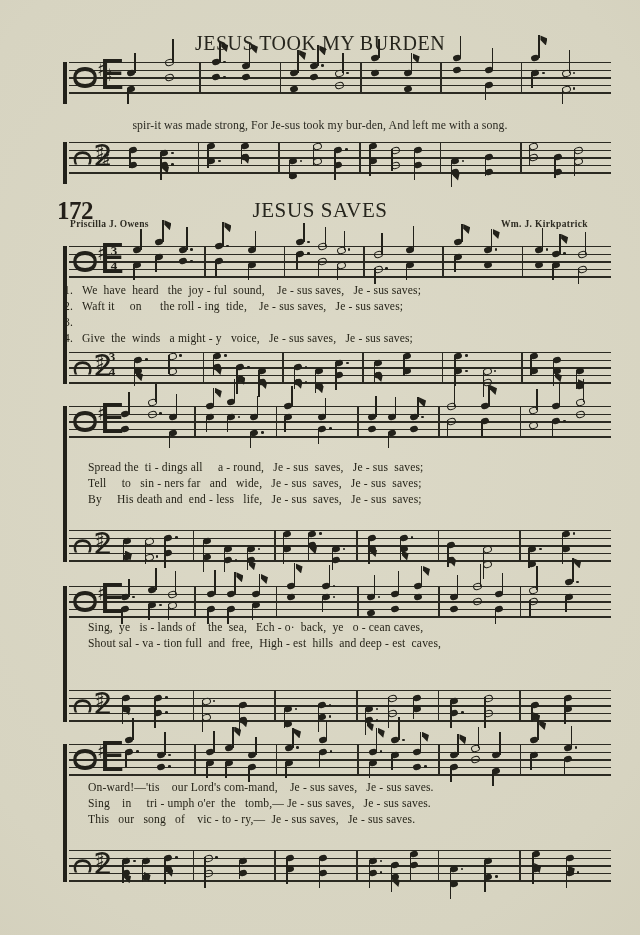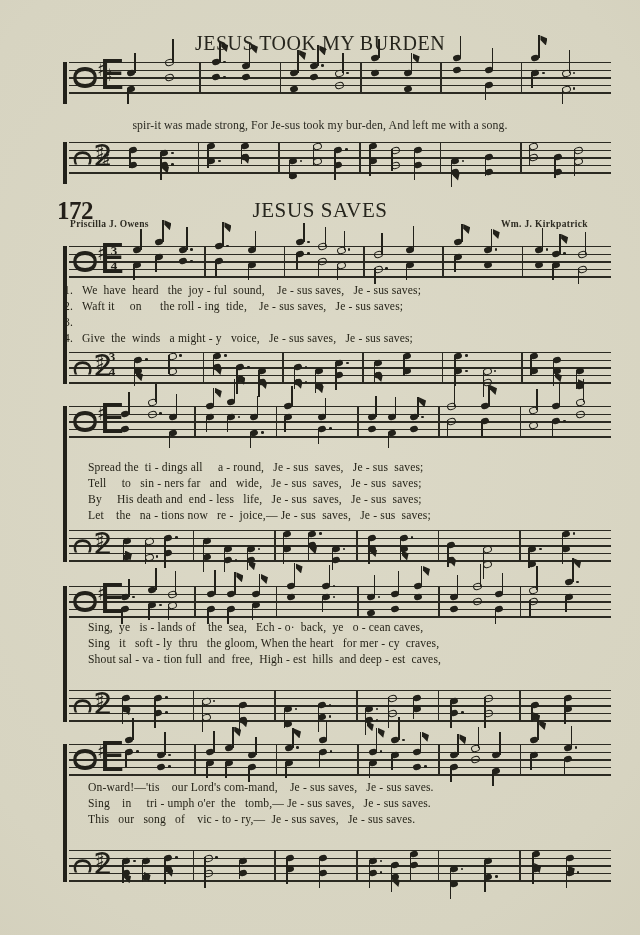--- a/index.html
+++ b/index.html
@@ -568,21 +568,20 @@
         <div class="endbar" style="left:534px;">
           <div class="thin"></div>
           <div class="thick"></div>
         </div>
       </div>
     </div>
   <div class="lyric-block" id="lyr2" style="top: 459px; padding-left: 24px;">
       <div class="lyric-line"><span class="num"></span><span class="txt">Spread the  ti - dings all     a - round,   Je - sus  saves,   Je - sus  saves;</span></div>
       <div class="lyric-line"><span class="num"></span><span class="txt">Tell     to   sin - ners far   and   wide,   Je - sus  saves,   Je - sus  saves;</span></div>
       <div class="lyric-line"><span class="num"></span><span class="txt">By     His death and  end - less   life,   Je - sus  saves,   Je - sus  saves;</span></div>
-      <div class="lyric-line"><span class="num"></span><span class="txt">Let    the   na - tions now   re -  joice,— Je - sus  saves,   Je - sus  saves;</span></div>
     </div>
   <div class="system" id="sys2b" style="top:530px;height:32px;">
       <div class="staff" style="left:6px;">
         <div class="line"></div>
         <div class="line"></div>
         <div class="line"></div>
         <div class="line"></div>
         <div class="line"></div>
         <div class="glyph clefF" style="left:3px;">ᴒ2</div>
         <div class="glyph ksharp" style="left:26px;top:1px;">♯</div>
@@ -752,21 +751,20 @@
         <div class="nh" style="left:496.1003683425643px;top:8.399999999999999px;"></div>
         <div class="stem" style="left:496.1003683425643px;top:10.399999999999999px;height:16px;"></div>
         <div class="endbar" style="left:534px;">
           <div class="thin"></div>
           <div class="thick"></div>
         </div>
       </div>
     </div>
   <div class="lyric-block" id="lyr3" style="top: 619px; padding-left: 24px;">
       <div class="lyric-line"><span class="num"></span><span class="txt">Sing,  ye   is - lands of    the  sea,   Ech - o·  back,  ye   o - cean caves,</span></div>
-      <div class="lyric-line"><span class="num"></span><span class="txt">Sing   it   soft - ly  thru   the gloom, When the heart   for mer - cy  craves,</span></div>
       <div class="lyric-line"><span class="num"></span><span class="txt">Shout sal - va - tion full  and  free,  High - est  hills  and deep - est  caves,</span></div>
     </div>
   <div class="system" id="sys3b" style="top:690px;height:32px;">
       <div class="staff" style="left:6px;">
         <div class="line"></div>
         <div class="line"></div>
         <div class="line"></div>
         <div class="line"></div>
         <div class="line"></div>
         <div class="glyph clefF" style="left:3px;">ᴒ2</div>

